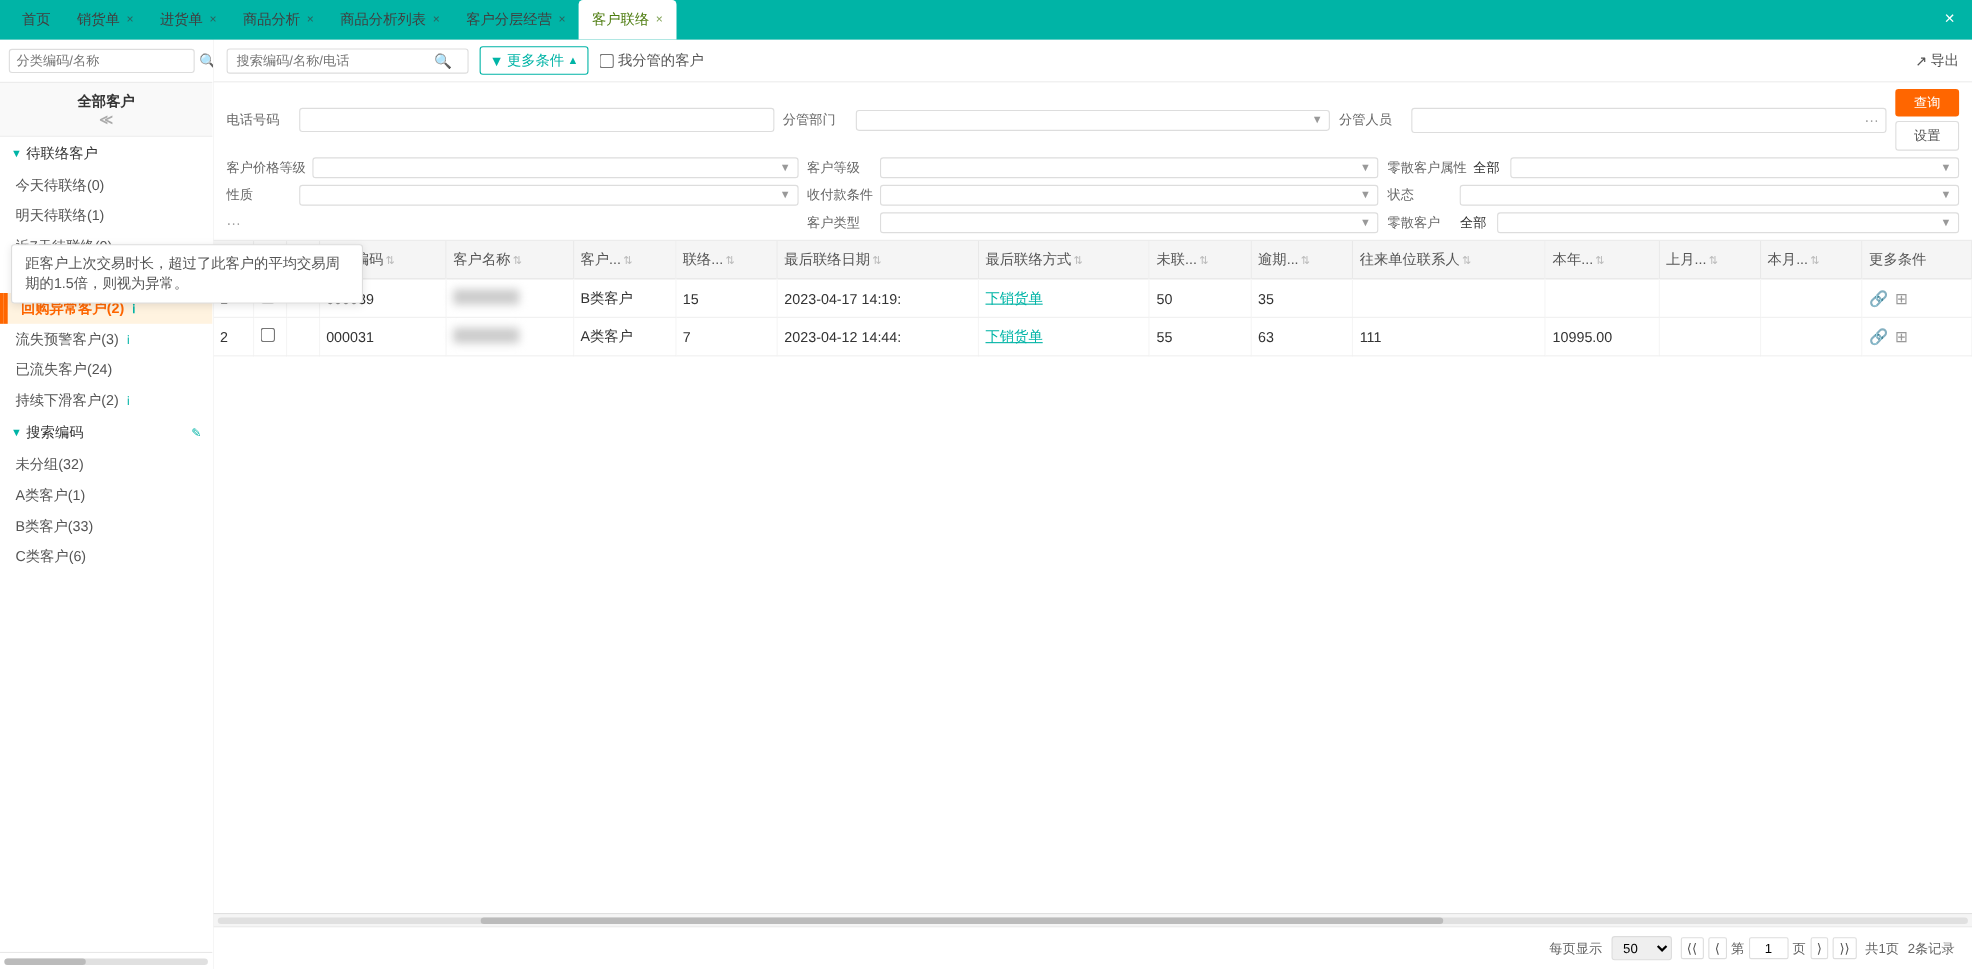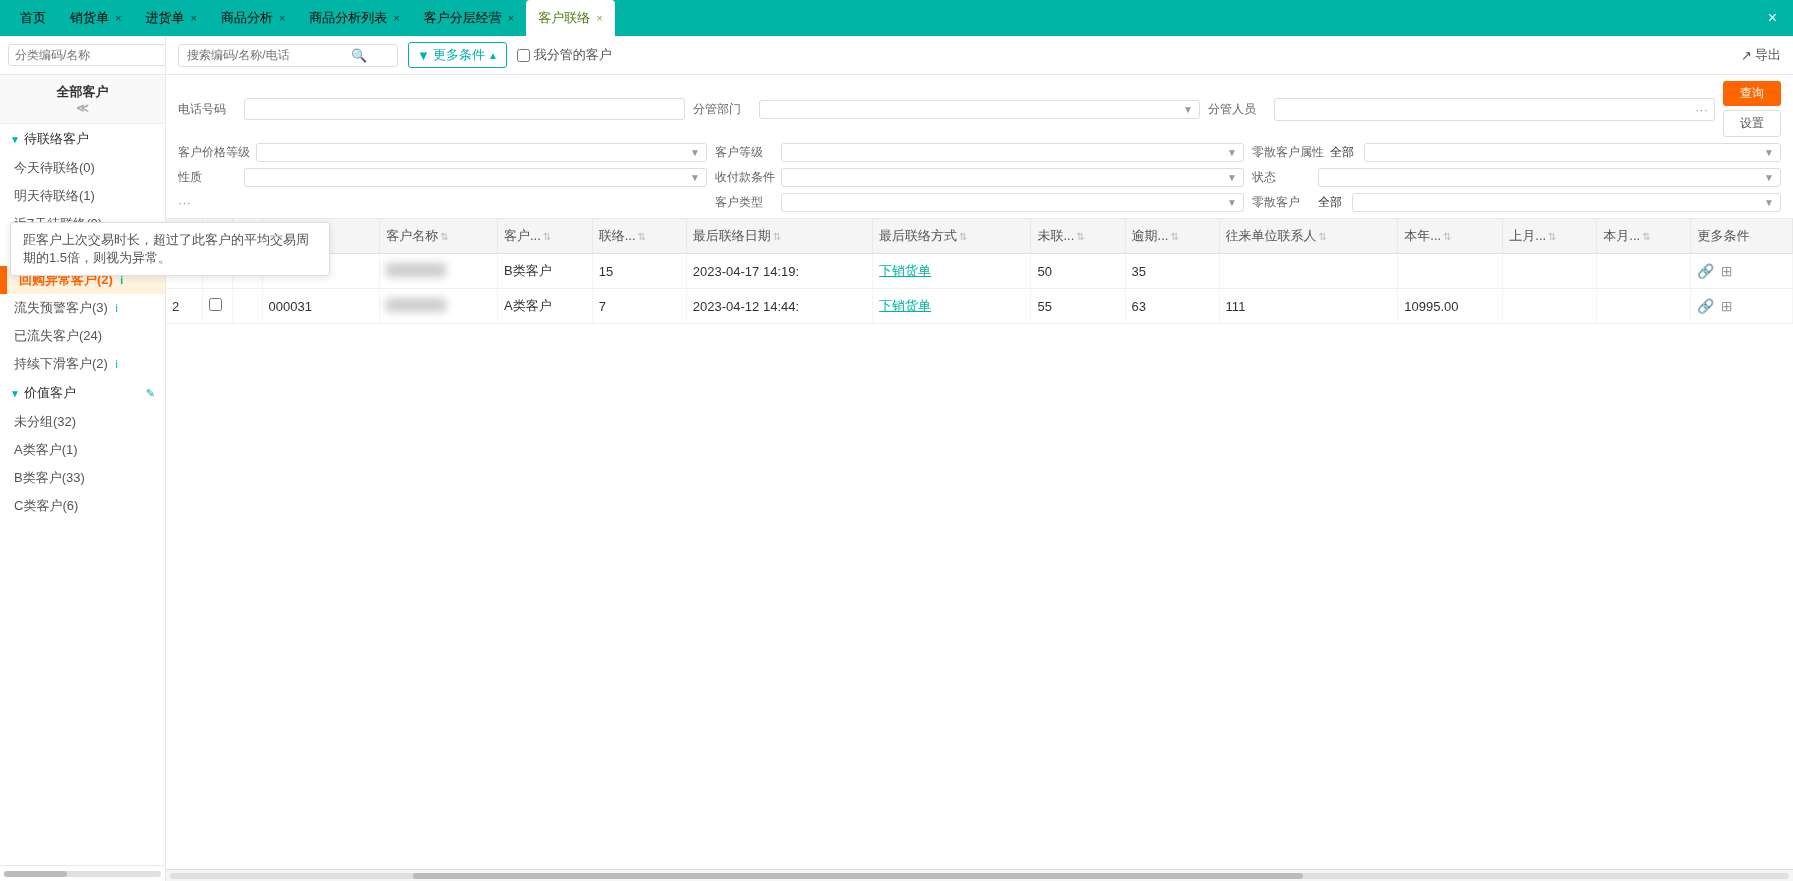--- a/index.html
+++ b/index.html
@@ -14,21 +14,21 @@
       padding: 0 8px;
       color: white;
       position: relative;
     }
     .nav-item {
       padding: 0 12px;
       height: 36px;
       display: flex;
       align-items: center;
       cursor: pointer;
-      color: #000000;
+      color: #404040;
       font-size: 13px;
       white-space: nowrap;
     }
     .nav-item.active { background: white; color: #4d7c0f; border-radius: 4px 4px 0 0; }
     .nav-item .close-x { margin-left: 6px; font-size: 11px; opacity: 0.7; }
     .nav-close-btn {
       position: absolute;
       right: 16px;
       top: 50%;
       transform: translateY(-50%);
@@ -38,21 +38,21 @@
     }
 
     
     .main-layout {
       display: flex;
       height: calc(881px - 36px);
     }
 
     
     .sidebar {
-      width: 166px;
+      width: 194px;
       background: white;
       border-right: 1px solid #e8e8e8;
       display: flex;
       flex-direction: column;
       overflow-y: auto;
       flex-shrink: 0;
     }
     .sidebar-search {
       padding: 8px;
       border-bottom: 1px solid #e8e8e8;
@@ -129,21 +129,21 @@
       display: flex;
       align-items: center;
       gap: 10px;
     }
     .filter-search {
       display: flex;
       align-items: center;
       border: 1px solid #ddd;
       border-radius: 3px;
       padding: 3px 8px;
-      gap: 4px;
+      gap: 20px;
       width: 220px;
     }
     .filter-search input {
       border: none;
       outline: none;
       font-size: 12px;
       width: 160px;
     }
     .more-conditions {
       display: flex;
@@ -416,21 +416,21 @@
     <div class="sidebar-item">
       <span>已流失客户(24)</span>
     </div>
     <div class="sidebar-item">
       <span>持续下滑客户(2)</span>
       <span style="color:#00b4a6;margin-left:4px;font-size:11px;">ℹ</span>
     </div>
 
     <div class="sidebar-group-label">
       <span class="triangle">▼</span>
-      <span>价值客户</span>
+      <span>搜索编码</span>
       <span style="margin-left:auto;color:#00b4a6;font-size:11px;">✎</span>
     </div>
     <div class="sidebar-item">
       <span>未分组(32)</span>
     </div>
     <div class="sidebar-item">
       <span>A类客户(1)</span>
     </div>
     <div class="sidebar-item">
       <span>B类客户(33)</span>
@@ -645,14 +645,32 @@
         </tbody>
       </table>
     </div>
 
     <div class="horizontal-scroll">
       <div class="scroll-track">
         <div class="scroll-thumb"></div>
       </div>
     </div>
 
+    <div class="pagination-bar">
+      <span class="per-page-label">每页显示</span>
+      <select class="per-page-select">
+        <option>50</option>
+        <option>100</option>
+      </select>
+      <div class="page-nav">
+        <button class="page-nav-btn">⟨⟨</button>
+        <button class="page-nav-btn">⟨</button>
+        <span style="font-size:12px;color:#666;">第</span>
+        <input class="page-input" type="text" value="1" style="">
+        <span style="font-size:12px;color:#666;">页</span>
+        <button class="page-nav-btn">⟩</button>
+        <button class="page-nav-btn">⟩⟩</button>
+      </div>
+      <span class="page-total">共1页</span>
+      <span class="page-total">2条记录</span>
+    </div>
   </div>
 </div>
 
 </body></html>

